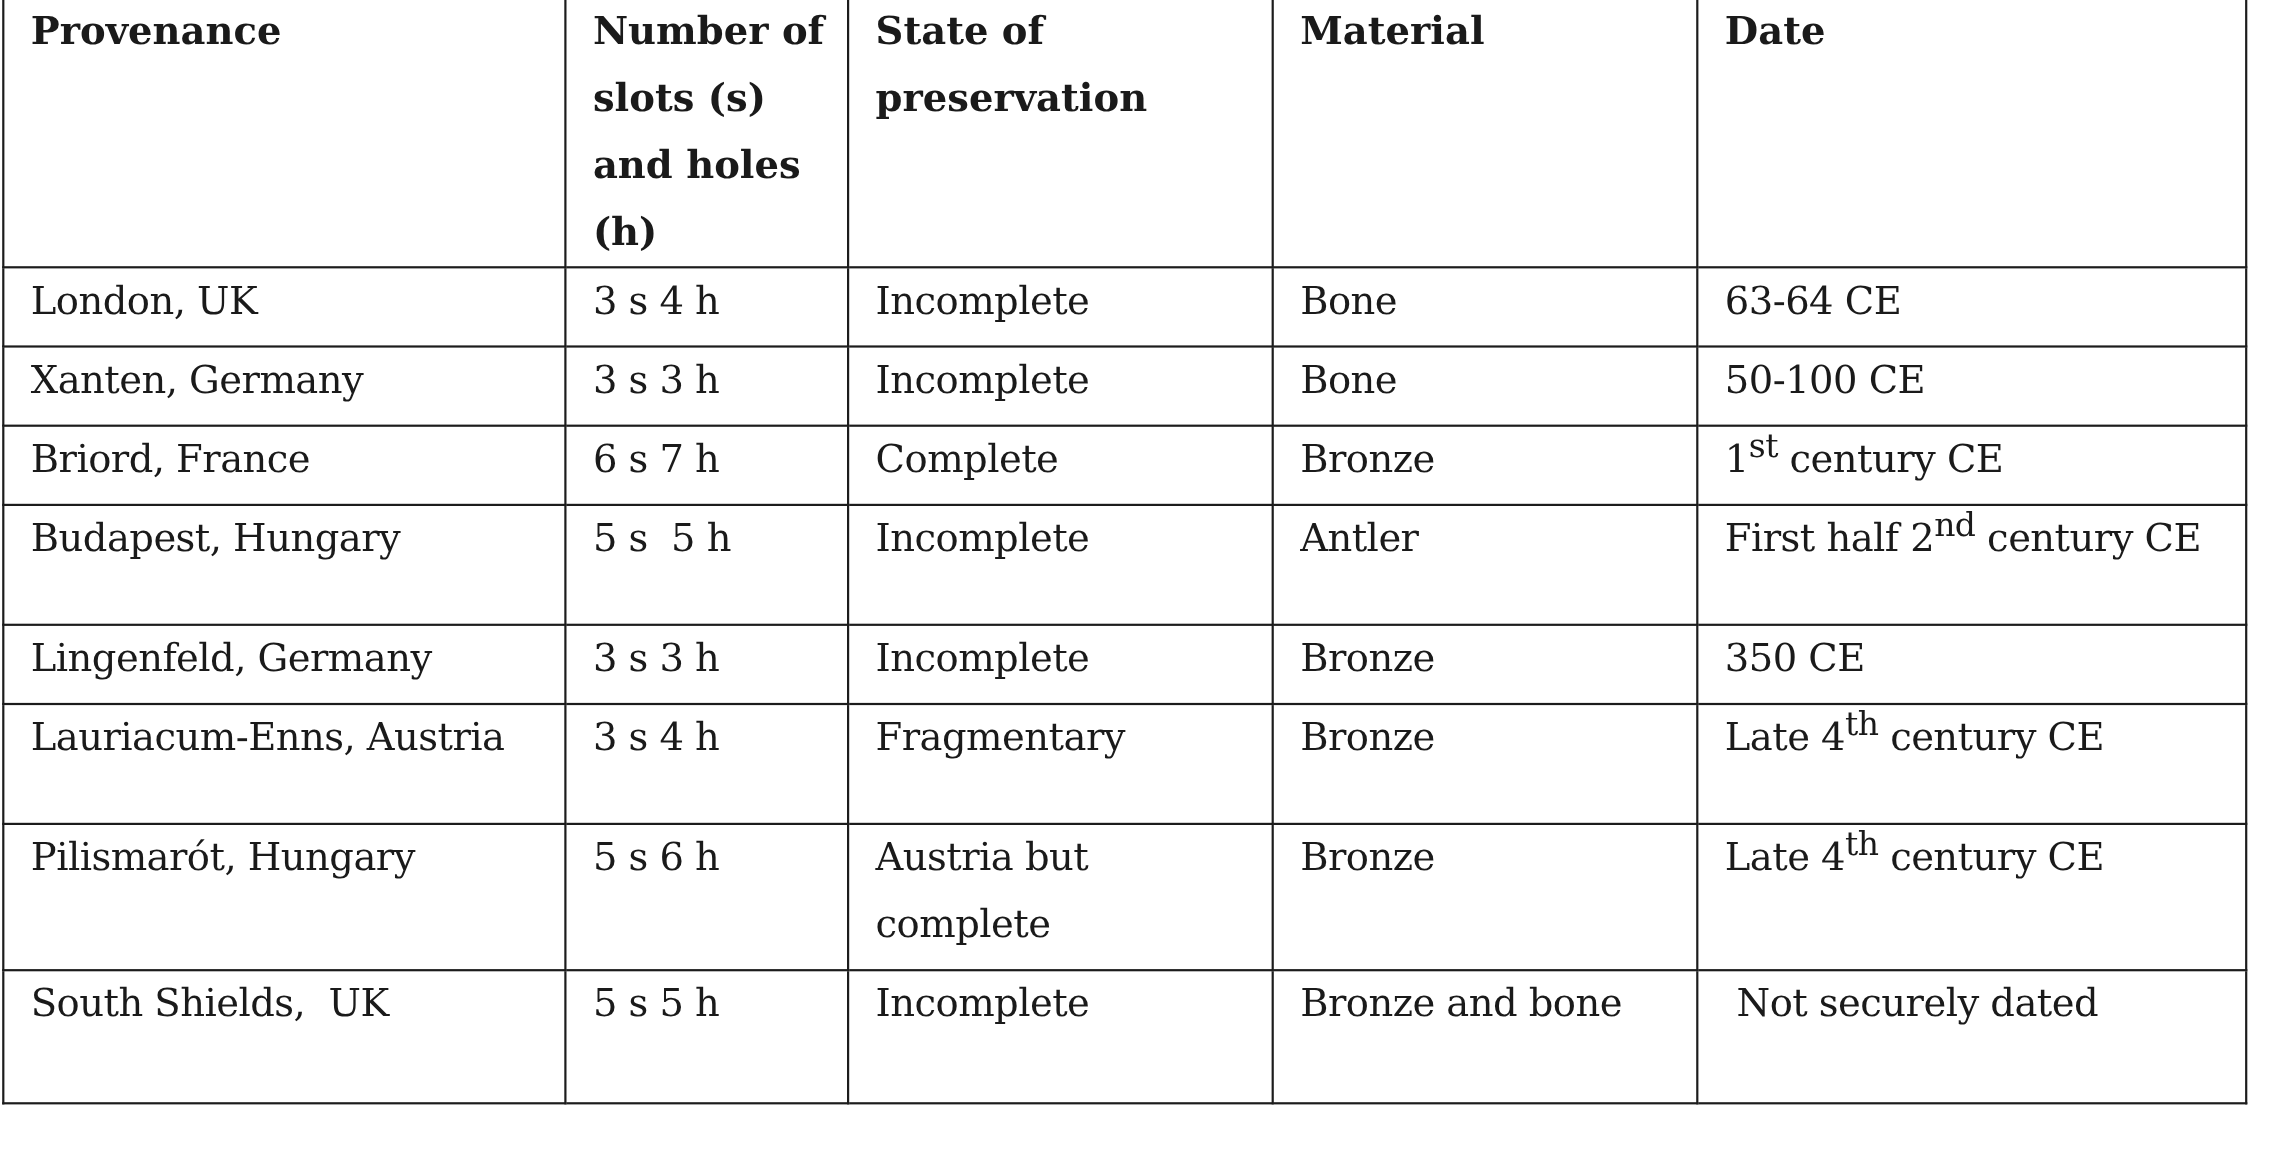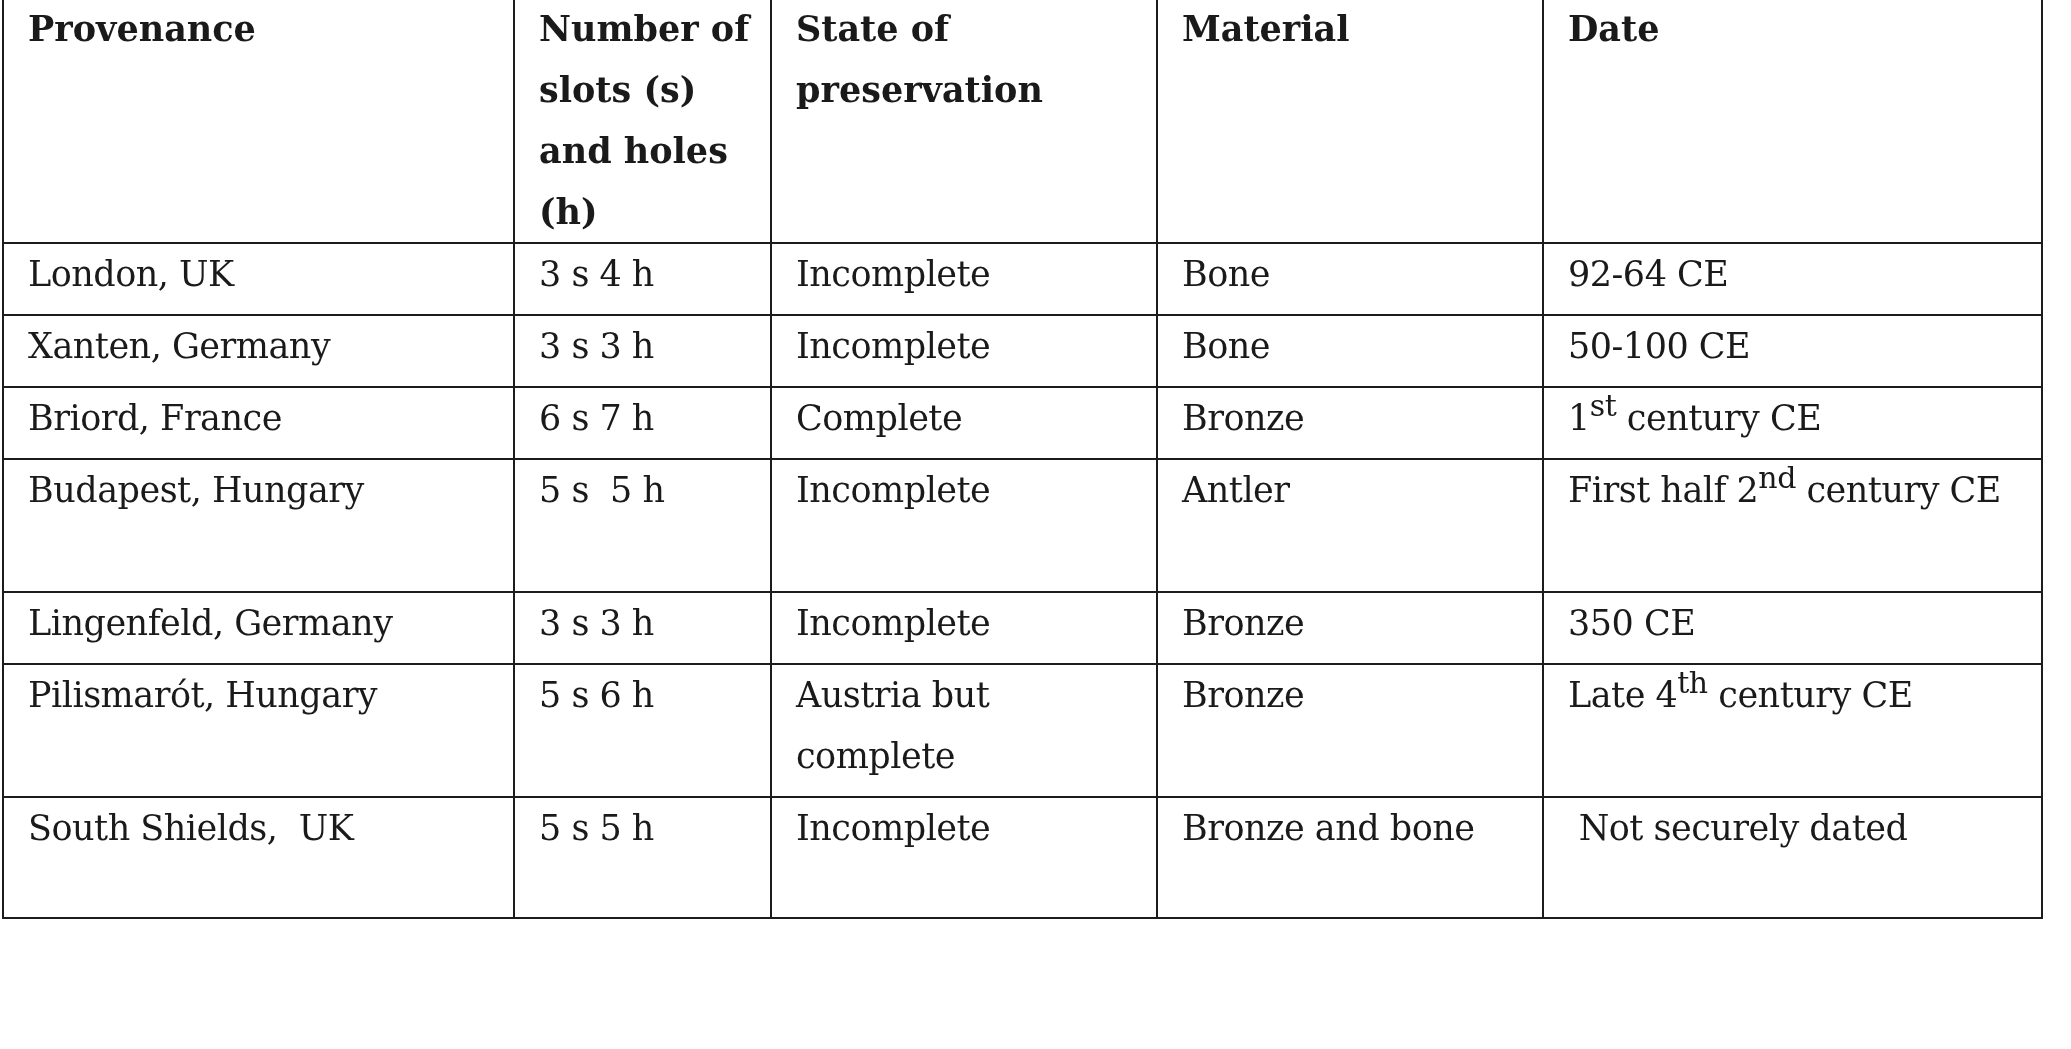--- a/index.html
+++ b/index.html
@@ -25,21 +25,21 @@
   .tbl th { font-weight: bold; letter-spacing: 0; }
   .tbl thead tr th { border-top: none; }
   .tbl sup { font-size: 30px; line-height: 0; vertical-align: 14px; }
   col.c1 { width: 511px; }
   col.c2 { width: 257px; }
   col.c3 { width: 386px; }
   col.c4 { width: 386px; }
   col.c5 { width: 499px; }
   tr.h-head { height: 235px; }
   tr.h-1 { height: 72px; }
-  tr.h-2 { height: 133px; }
+  tr.h-2 { height: 109px; }
   tr.h-3 { height: 133px; }
   tr.h-last { height: 121px; }
   .pre { white-space: pre; }
 </style>
 </head>
 <body>
 
 <table class="tbl">
   <colgroup>
     <col class="c1">
@@ -56,21 +56,21 @@
       <th>Material</th>
       <th>Date</th>
     </tr>
   </thead>
   <tbody>
     <tr class="h-1">
       <td>London, UK</td>
       <td>3 s 4 h</td>
       <td>Incomplete</td>
       <td>Bone</td>
-      <td><span>92-64 CE</span><sup></sup><span></span></td>
+      <td><span>63-64 CE</span><sup></sup><span></span></td>
     </tr>
     <tr class="h-1">
       <td>Xanten, Germany</td>
       <td>3 s 3 h</td>
       <td>Incomplete</td>
       <td>Bone</td>
       <td><span>50-100 CE</span><sup></sup><span></span></td>
     </tr>
     <tr class="h-1">
       <td>Briord, France</td>
@@ -86,20 +86,27 @@
       <td>Antler</td>
       <td><span>First half 2</span><sup>nd</sup><span> century CE</span></td>
     </tr>
     <tr class="h-1">
       <td style="white-space:nowrap">Lingenfeld, Germany</td>
       <td>3 s 3 h</td>
       <td>Incomplete</td>
       <td>Bronze</td>
       <td><span>350 CE</span><sup></sup><span></span></td>
     </tr>
+    <tr class="h-2">
+      <td>Lauriacum-Enns, Austria</td>
+      <td>3 s 4 h</td>
+      <td>Fragmentary</td>
+      <td>Bronze</td>
+      <td><span>Late 4</span><sup>th</sup><span> century CE</span></td>
+    </tr>
     <tr class="h-3">
       <td>Pilismarót, Hungary</td>
       <td>5 s 6 h</td>
       <td>Austria but complete</td>
       <td>Bronze</td>
       <td><span>Late 4</span><sup>th</sup><span> century CE</span></td>
     </tr>
     <tr class="h-last">
       <td class="pre">South Shields,  UK</td>
       <td>5 s 5 h</td>

